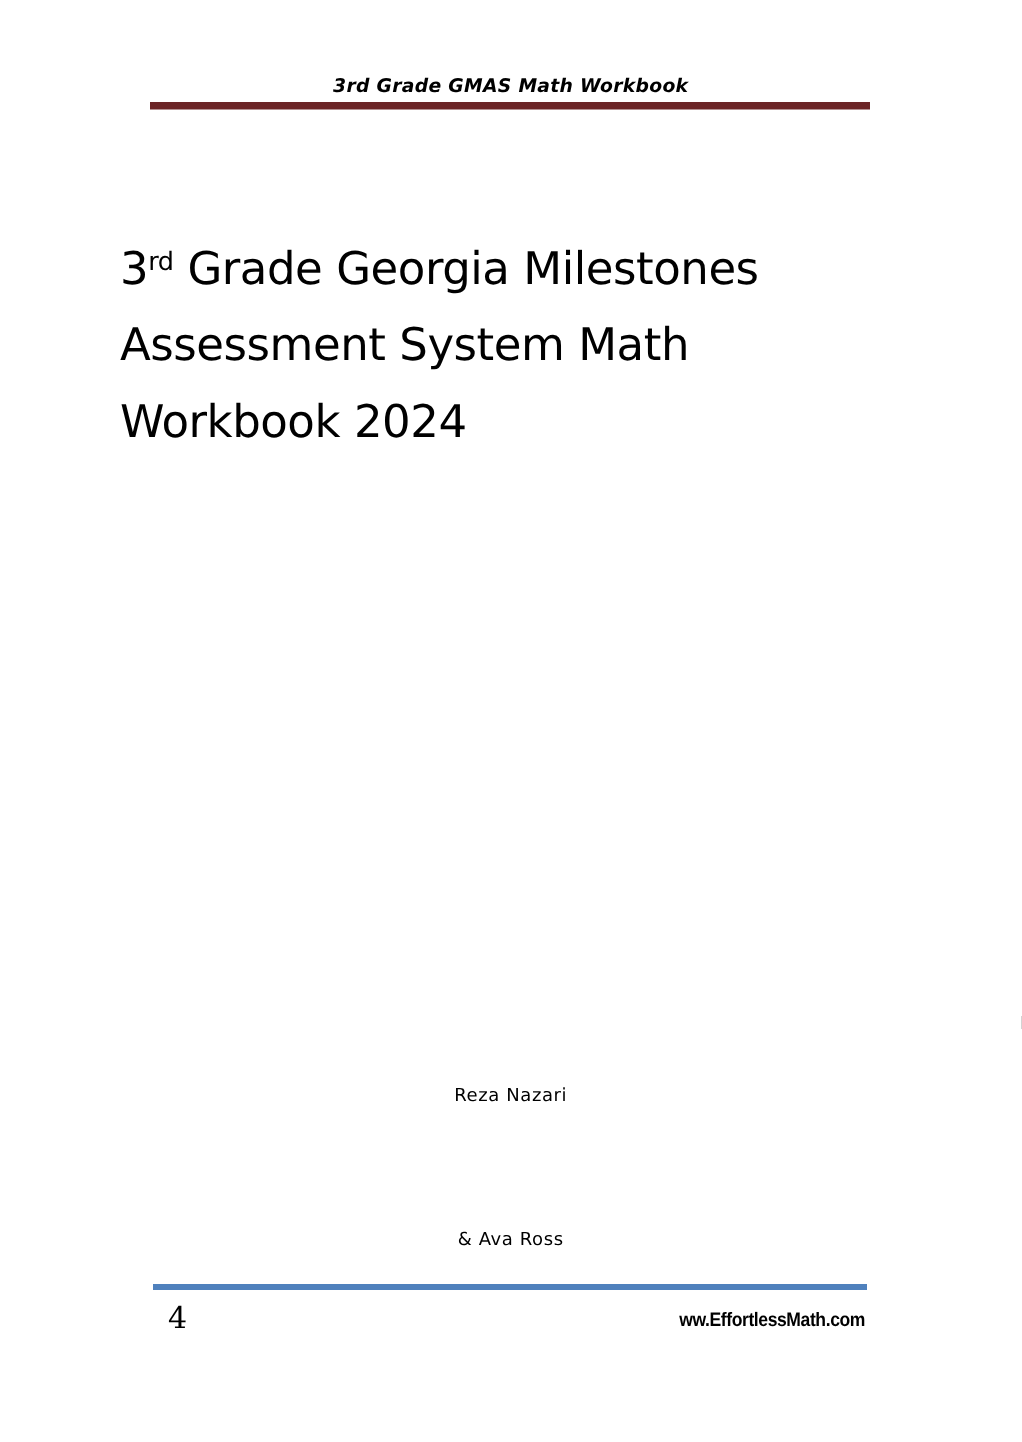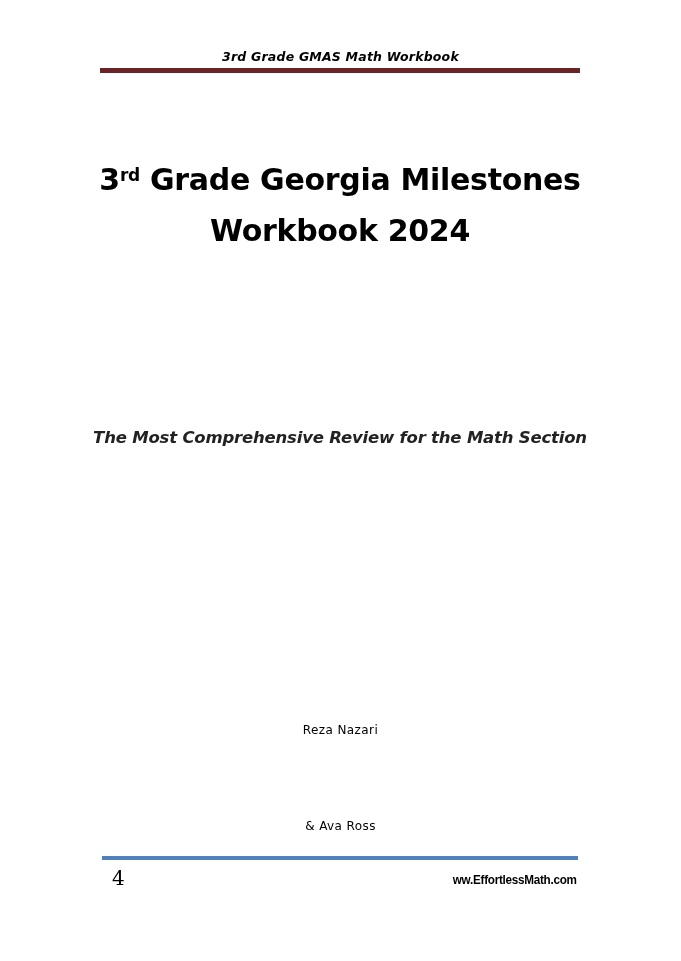--- a/index.html
+++ b/index.html
@@ -1,42 +1,42 @@
 <!DOCTYPE html>
 <html><head>
   <meta charset="utf-8">
   <style>
     html, body { margin: 0; padding: 0; background: #ffffff; }
     body { width: 681px; height: 961px; position: relative; overflow: hidden; font-family: "DejaVu Sans", sans-serif; color: #000; }
     .header-title { position: absolute; top: 49px; left: 0; width: 681px; text-align: center; font-size: 12.5px; font-weight: bold; letter-spacing: 0.2px; font-style: italic; }
     .header-rule { position: absolute; top: 68px; left: 100px; width: 480px; height: 5px; background: #6b2426; }
-    .main-title { position: absolute; top: 154px; left: 80px; width: 520px; text-align: center; font-size: 30px; font-weight: bold; line-height: 51px; letter-spacing: -0.3px; }
+    .main-title { position: absolute; top: 154px; left: 80px; width: 520px; text-align: left; font-size: 30px; font-weight: normal; line-height: 51px; letter-spacing: -0.3px; }
     .main-title sup { font-size: 17px; vertical-align: top; position: relative; top: -4px; }
     .subtitle { position: absolute; top: 424px; left: 60px; width: 560px; text-align: center; font-size: 16.5px; font-weight: bold; font-style: italic; line-height: 27px; color: #222; letter-spacing: -0.2px; }
     .by { position: absolute; top: 675px; left: 0; width: 681px; text-align: right; font-size: 12px; font-weight: bold; margin-left: 16px; }
     .author { position: absolute; left: 0; width: 681px; text-align: center; font-size: 12px; letter-spacing: 0.4px; }
     .author-1 { top: 723px; }
     .author-2 { top: 819px; }
     .footer-rule { position: absolute; top: 856px; left: 102px; width: 476px; height: 4px; background: #4f81bd; }
     .page-number { position: absolute; top: 866px; left: 112px; font-family: "DejaVu Serif", serif; font-size: 20px; }
     .footer-url { position: absolute; top: 872px; right: 104px; font-family: "Liberation Sans", sans-serif; font-size: 13px; font-weight: bold; letter-spacing: -0.3px; transform: scaleX(0.9); transform-origin: right center; }
   </style>
 </head>
 <body>
 
 <div class="header-title">3rd Grade GMAS Math Workbook</div>
 <div class="header-rule"></div>
 
 <div class="main-title">
   <div><span>3</span><sup>rd</sup><span> Grade Georgia Milestones</span></div>
+  <div>Assessment System Math</div>
   <div>Workbook 2024</div>
 </div>
 
 <div class="subtitle">
-  <div>The Most Comprehensive Review for the Math Section</div>
 </div>
 
 <div class="by">By</div>
 <div class="author author-1">Reza Nazari</div>
 <div class="author author-2">&amp; Ava Ross</div>
 
 <div class="footer-rule"></div>
 <div class="page-number">4</div>
 <div class="footer-url">ww.EffortlessMath.com</div>
 

